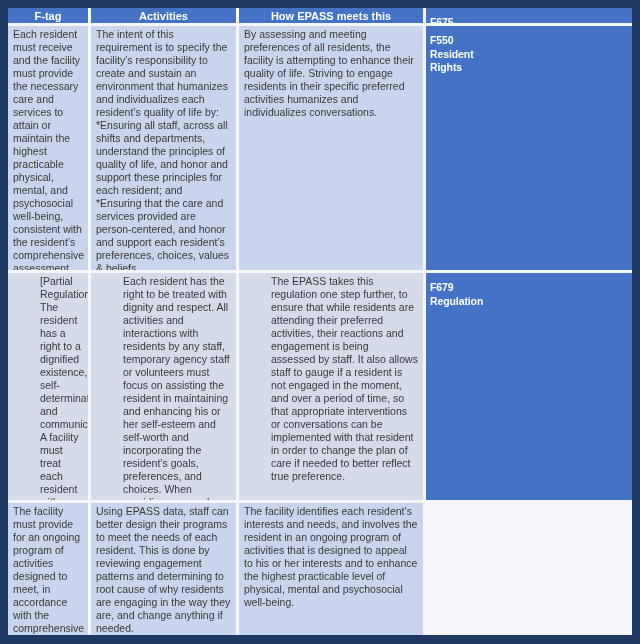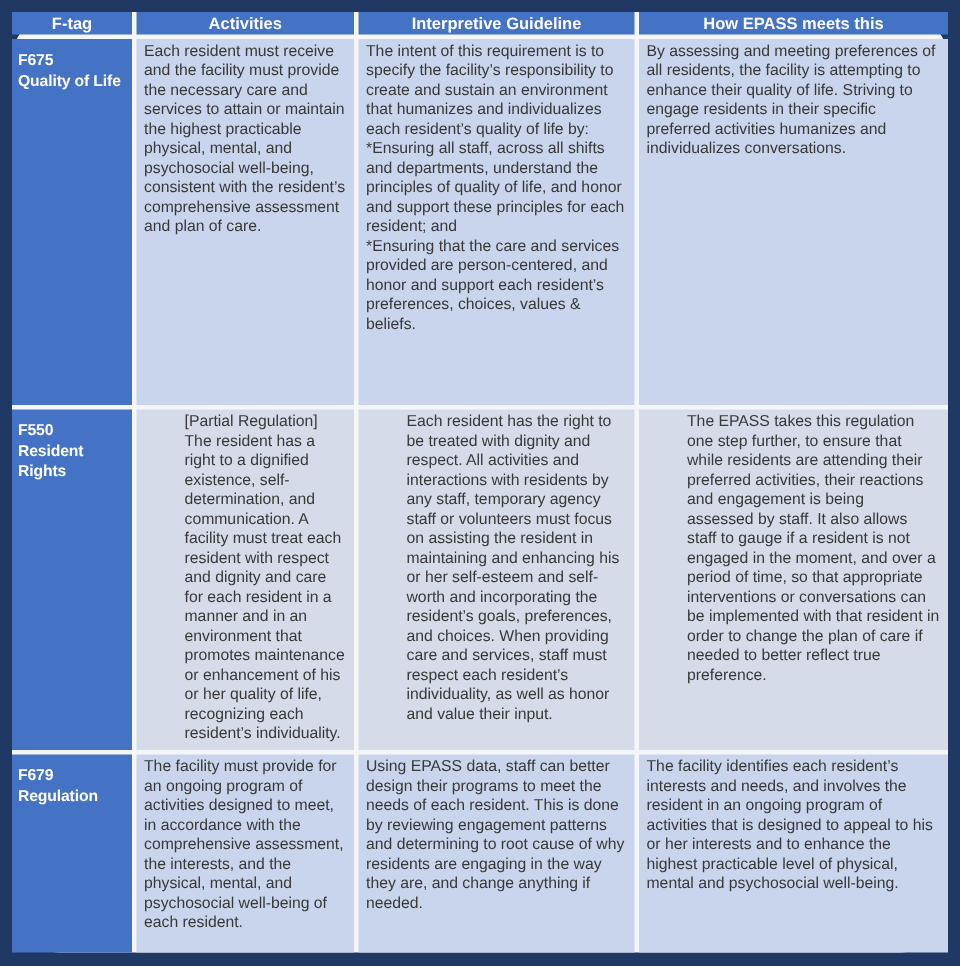--- a/index.html
+++ b/index.html
@@ -19,21 +19,20 @@
   }
   .grid {
     display: grid;
     width: 100%;
     height: 627px;
     box-sizing: border-box;
     grid-template-columns: 80px 145px 184px 206px;
     grid-template-rows: 15px 244px 227px auto;
     gap: 3px;
     background: var(--gap, #F5F6F9);
-    border-radius: 32px;
   }
   .hcell {
     background: var(--accent, #4472C4);
     color: #FFFFFF;
     font-size: 11px;
     font-weight: bold;
     display: flex;
     align-items: center;
     justify-content: center;
     overflow: hidden;
@@ -62,21 +61,20 @@
   .band-b { background: var(--band-b, #D5DBE9); padding-left: 32px; }
 </style>
 </head>
 <body>
 
 <div class="frame">
   <div class="grid">
 
     <div class="hcell">F-tag</div>
     <div class="hcell">Activities</div>
-    <div class="hcell">Interpretive Guideline</div>
     <div class="hcell">How EPASS meets this</div>
 
     <div class="ftag">F675
 Quality of Life</div>
     <div class="body band-a">Each resident must receive and the facility must provide the necessary care and services to attain or maintain the highest practicable physical, mental, and psychosocial well-being, consistent with the resident’s comprehensive assessment and plan of care.</div>
     <div class="body band-a">The intent of this requirement is to specify the facility’s responsibility to create and sustain an environment that humanizes and individualizes each resident’s quality of life by:
 *Ensuring all staff, across all shifts and departments, understand the principles of quality of life, and honor and support these principles for each resident; and
 *Ensuring that the care and services provided are person-centered, and honor and support each resident’s preferences, choices, values &amp; beliefs.</div>
     <div class="body band-a">By assessing and meeting preferences of all residents, the facility is attempting to enhance their quality of life. Striving to engage residents in their specific preferred activities humanizes and individualizes conversations.</div>
 

